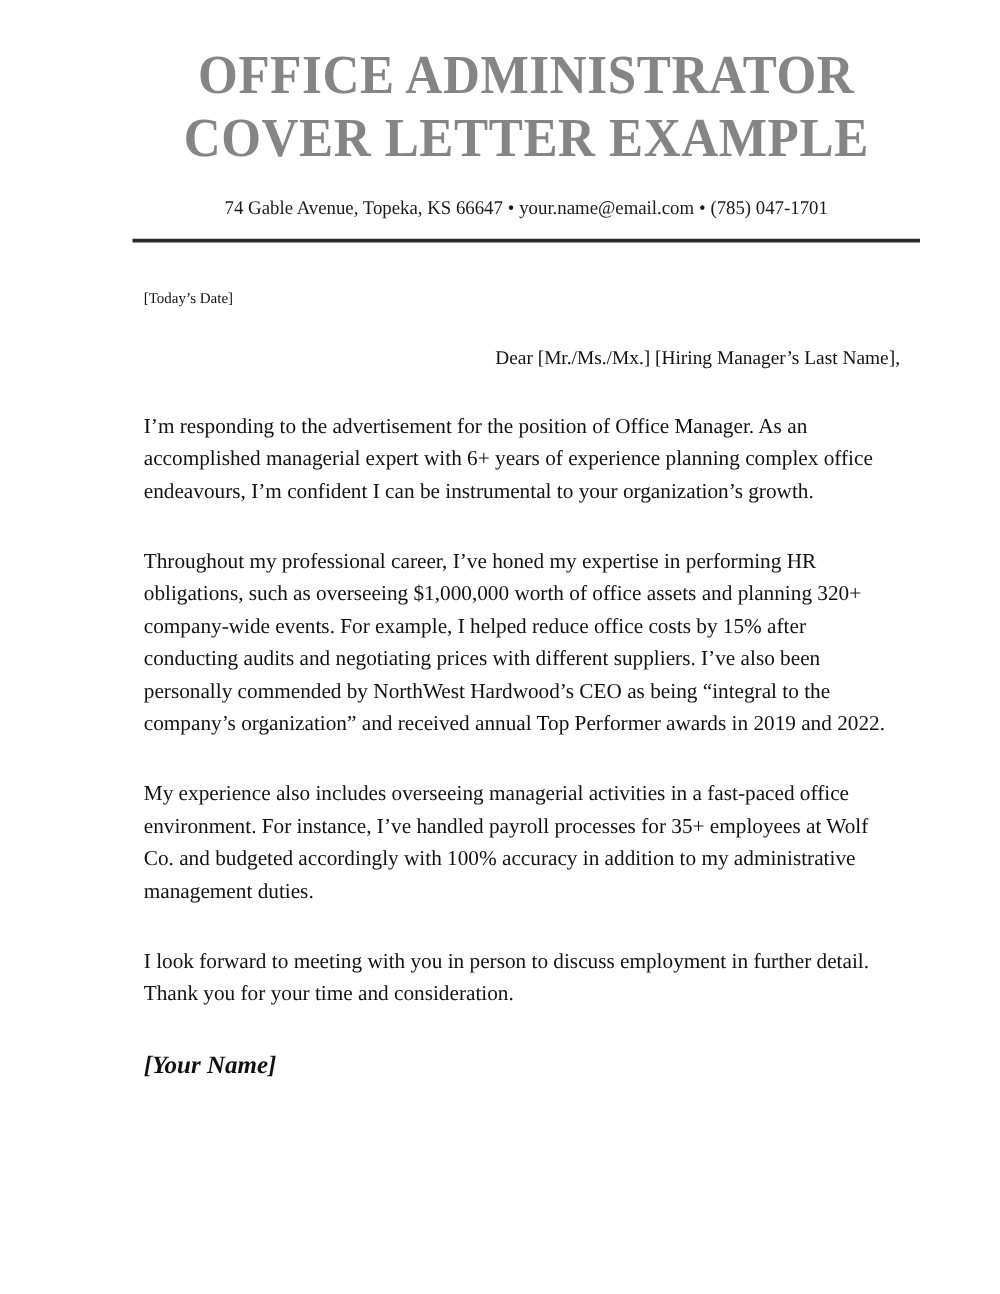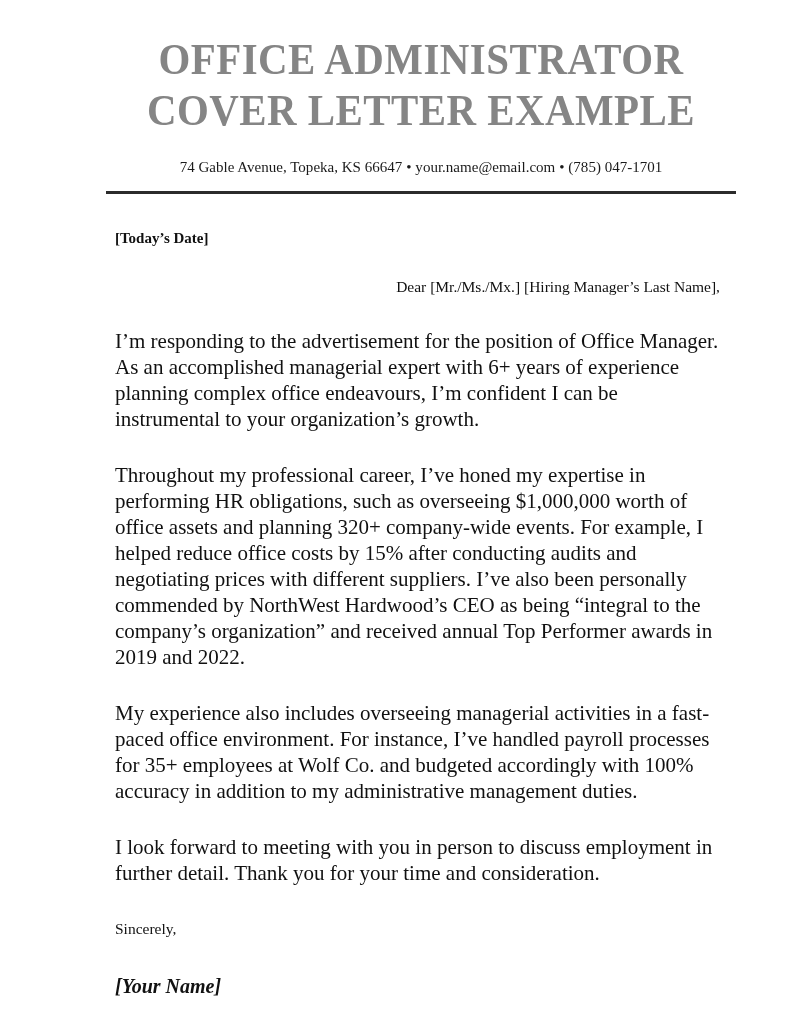--- a/index.html
+++ b/index.html
@@ -65,23 +65,23 @@
     background: #2b2b2b;
   }
 
   
   .letter-body {
     padding: 0 80px 0 73px;
   }
 
   .block-date {
     margin: 33px 0 0 0;
-    font-size: 15px;
+    font-size: 12px;
     line-height: 22px;
-    font-weight: bold;
+    font-weight: normal;
     color: #111111;
   }
 
   .recipient-block {
     margin: 27px 0 0 0;
     color: #8b8b8b;
     font-size: 15px;
     line-height: 22px;
   }
   .recipient-block .r-line {
@@ -91,21 +91,21 @@
   .salutation {
     margin: 27px 0 0 0;
     font-size: 15.5px;
     line-height: 22px;
     color: #111111;
     text-align: right;
   }
 
   .para {
     margin: 30px 0 0 0;
-    font-size: 21px;
+    font-size: 17px;
     line-height: 26px;
     color: #111111;
     text-align: left;
     font-family: Liberation Serif, serif;
   }
 
   .closing {
     margin: 30px 0 0 0;
     font-size: 15.5px;
     line-height: 26px;
@@ -145,18 +145,17 @@
     <p class="salutation">Dear [Mr./Ms./Mx.] [Hiring Manager’s Last Name],</p>
 
     <p class="para">I’m responding to the advertisement for the position of Office Manager. As an accomplished managerial expert with 6+ years of experience planning complex office endeavours, I’m confident I can be instrumental to your organization’s growth.</p>
 
     <p class="para">Throughout my professional career, I’ve honed my expertise in performing HR obligations, such as overseeing $1,000,000 worth of office assets and planning 320+ company-wide events. For example, I helped reduce office costs by 15% after conducting audits and negotiating prices with different suppliers. I’ve also been personally commended by NorthWest Hardwood’s CEO as being “integral to the company’s organization” and received annual Top Performer awards in 2019 and 2022.</p>
 
     <p class="para">My experience also includes overseeing managerial activities in a fast-paced office environment. For instance, I’ve handled payroll processes for 35+ employees at Wolf Co. and budgeted accordingly with 100% accuracy in addition to my administrative management duties.</p>
 
     <p class="para">I look forward to meeting with you in person to discuss employment in further detail. Thank you for your time and consideration.</p>
 
-    <p class="closing">Sincerely,</p>
 
     <p class="signature-name">[Your Name]</p>
 
   </div>
 </div>
 
 </body></html>

